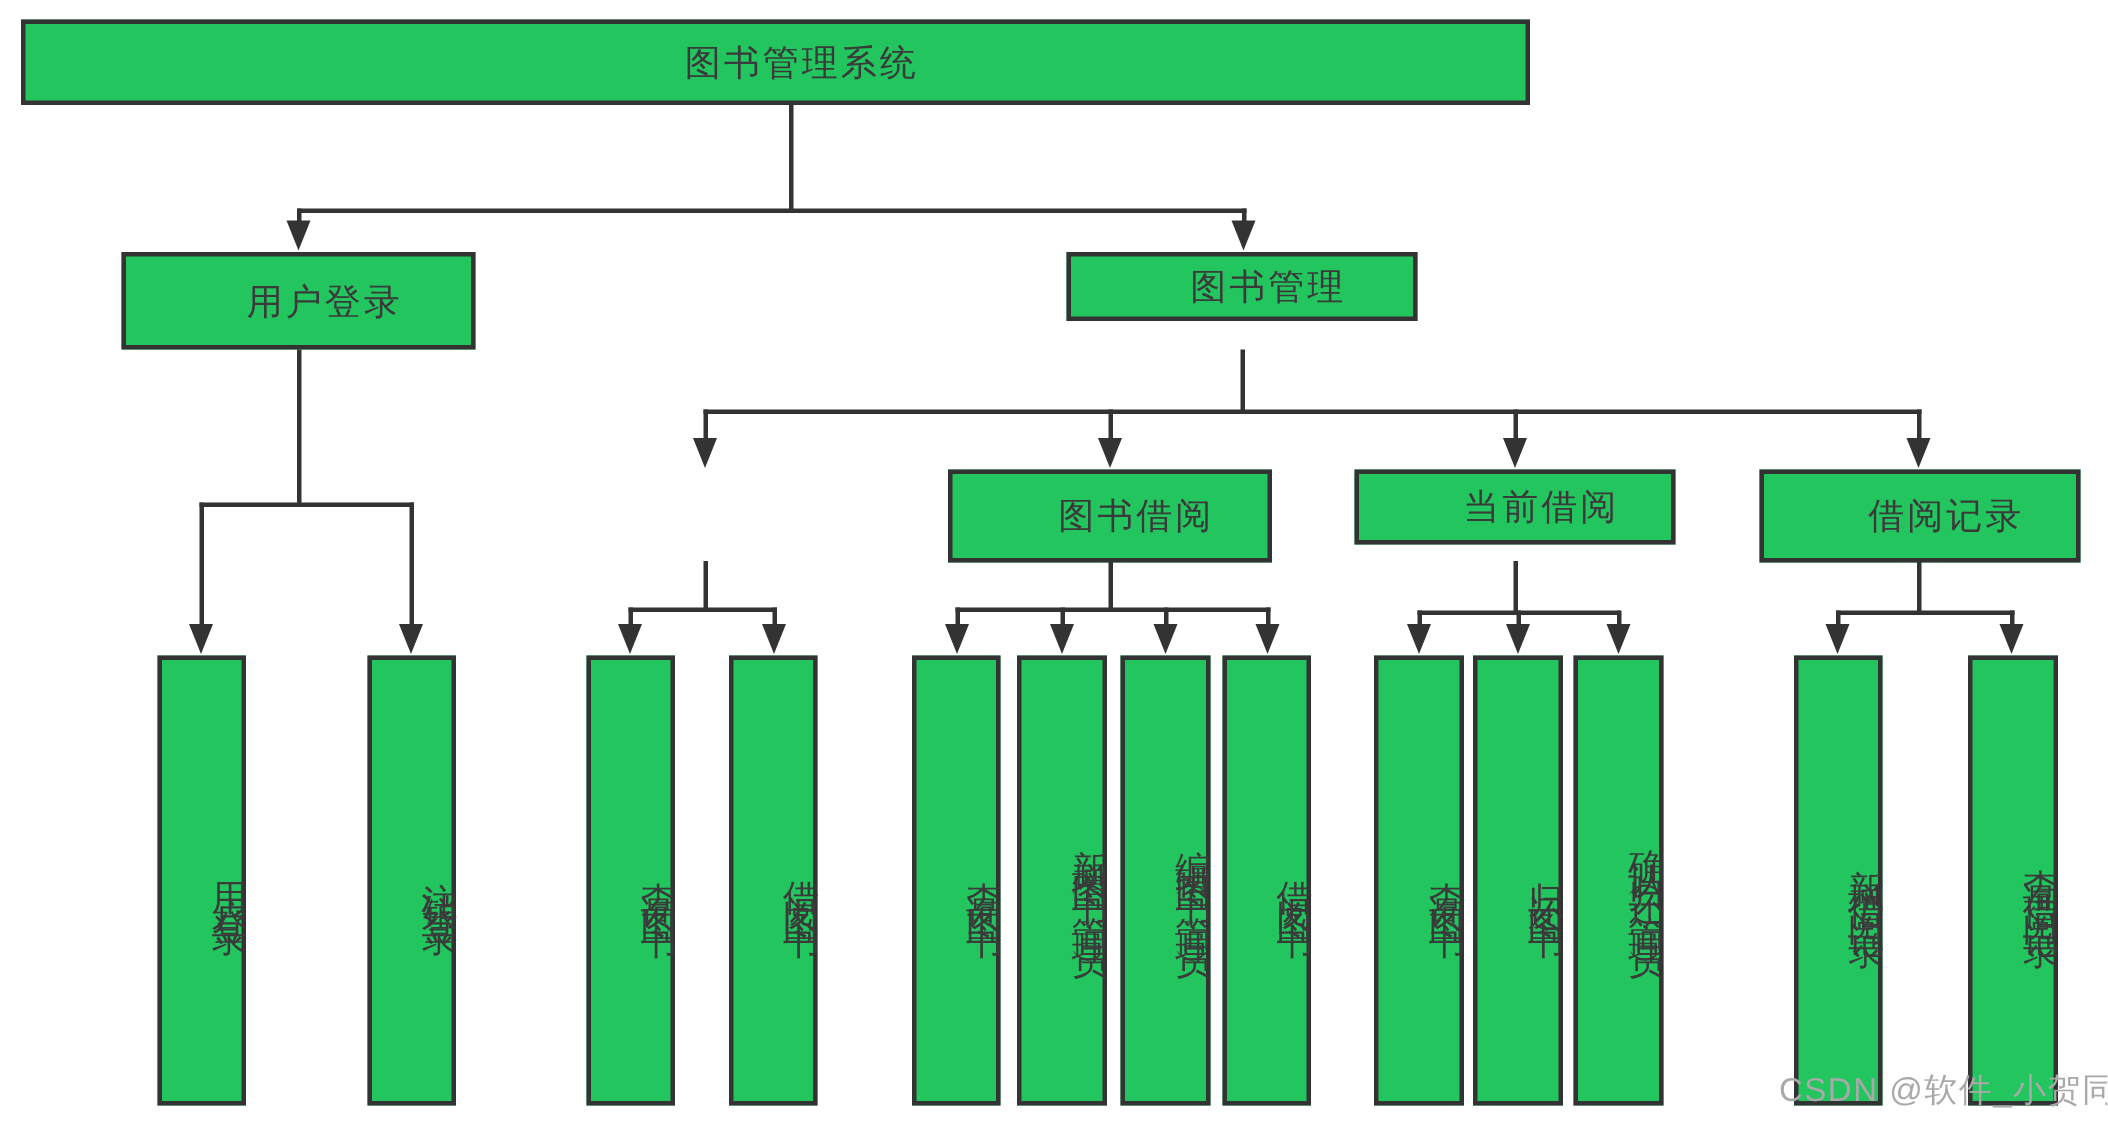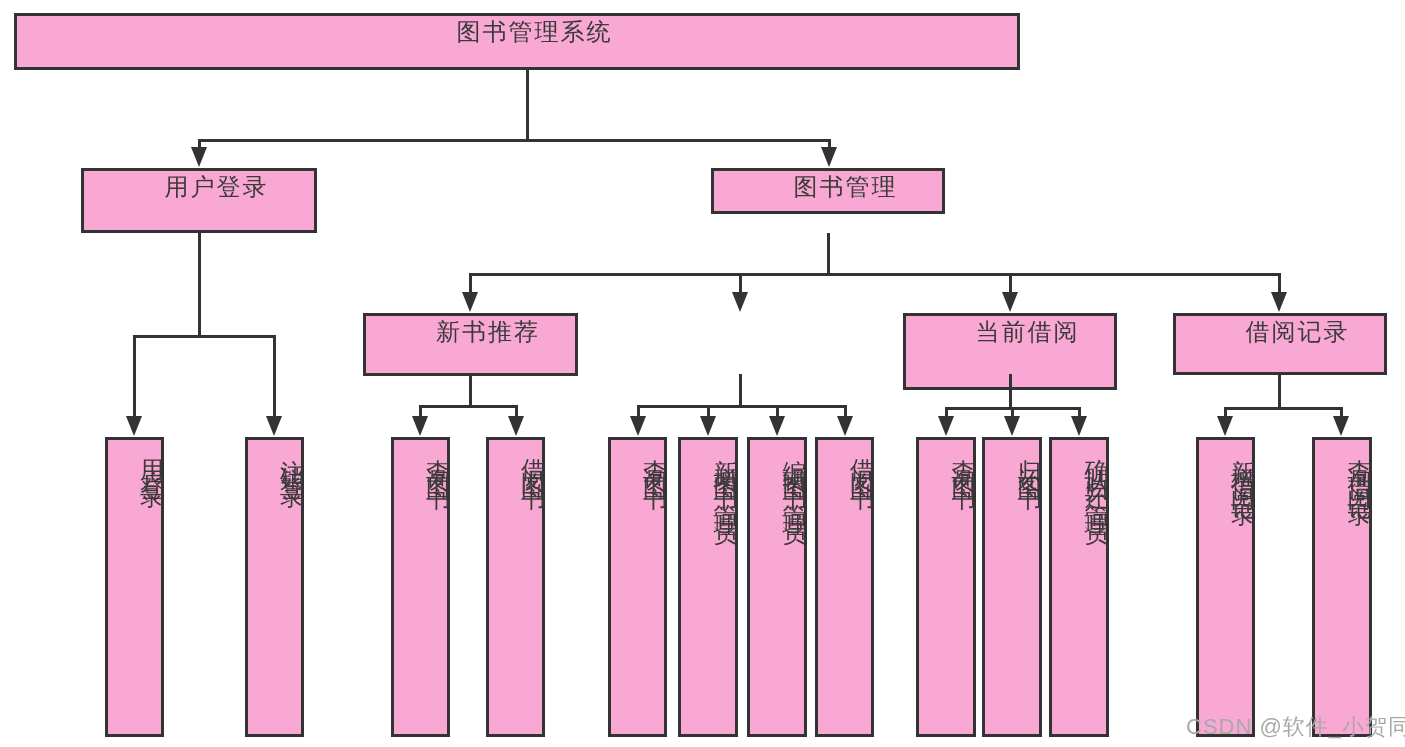--- a/index.html
+++ b/index.html
@@ -8,22 +8,23 @@
     width: 1405px;
     height: 747px;
     background: #ffffff;
     font-family: "Liberation Sans", sans-serif;
     overflow: hidden;
   }
   .box {
     position: absolute;
     box-sizing: border-box;
     border: 3px solid #333333;
-    background: #f9a8d4;
+    background: #22c55e;
     display: flex;
+    align-items: center;
     justify-content: center;
     color: #3a3a3a;
     padding-left: 35px;
   }
   .hbox .lbl {
     font-size: 24px;
     letter-spacing: 2px;
     white-space: nowrap;
     color: #3a3a3a;
   }
@@ -89,24 +90,24 @@
   <div class="hline" style="left:469px; top:273px; width:812px;"></div>
   <div class="vline" style="left:469px; top:273px; height:25px;"></div>
   <div class="arrowhead" style="left:462px; top:292px;"></div>
   <div class="vline" style="left:739px; top:273px; height:25px;"></div>
   <div class="arrowhead" style="left:732px; top:292px;"></div>
   <div class="vline" style="left:1009px; top:273px; height:25px;"></div>
   <div class="arrowhead" style="left:1002px; top:292px;"></div>
   <div class="vline" style="left:1278px; top:273px; height:25px;"></div>
   <div class="arrowhead" style="left:1271px; top:292px;"></div>
 
-  <div class="box hbox" style="left:363px; top:313px; width:215px; height:63px;">
-    <span class="lbl">新书推荐</span>
+  <div class="box hbox" style="left:632px; top:313px; width:216px; height:62px;">
+    <span class="lbl">图书借阅</span>
   </div>
-  <div class="box hbox" style="left:903px; top:313px; width:214px; height:77px;">
+  <div class="box hbox" style="left:903px; top:313px; width:214px; height:50px;">
     <span class="lbl">当前借阅</span>
   </div>
   <div class="box hbox" style="left:1173px; top:313px; width:214px; height:62px;">
     <span class="lbl">借阅记录</span>
   </div>
 
   <div class="vline" style="left:469px; top:374px; height:34px;"></div>
   <div class="hline" style="left:419px; top:405px; width:99px;"></div>
   <div class="vline" style="left:419px; top:405px; height:16px;"></div>
   <div class="arrowhead" style="left:412px; top:416px;"></div>

